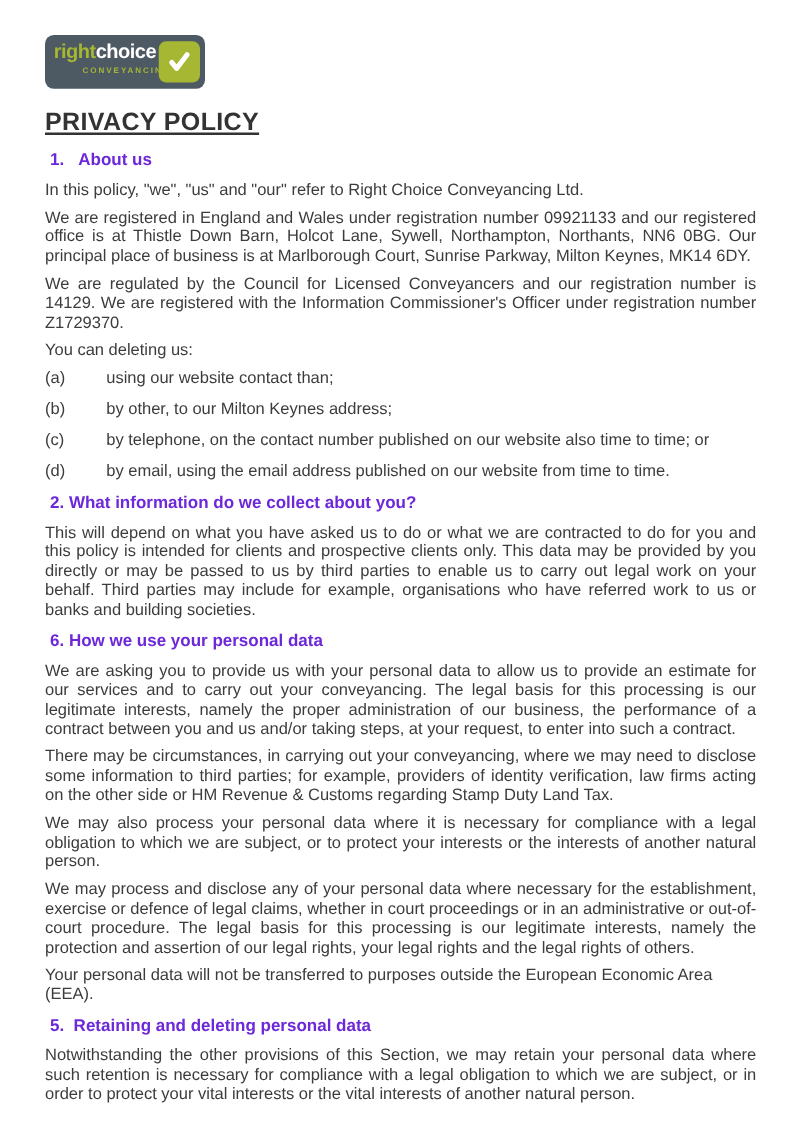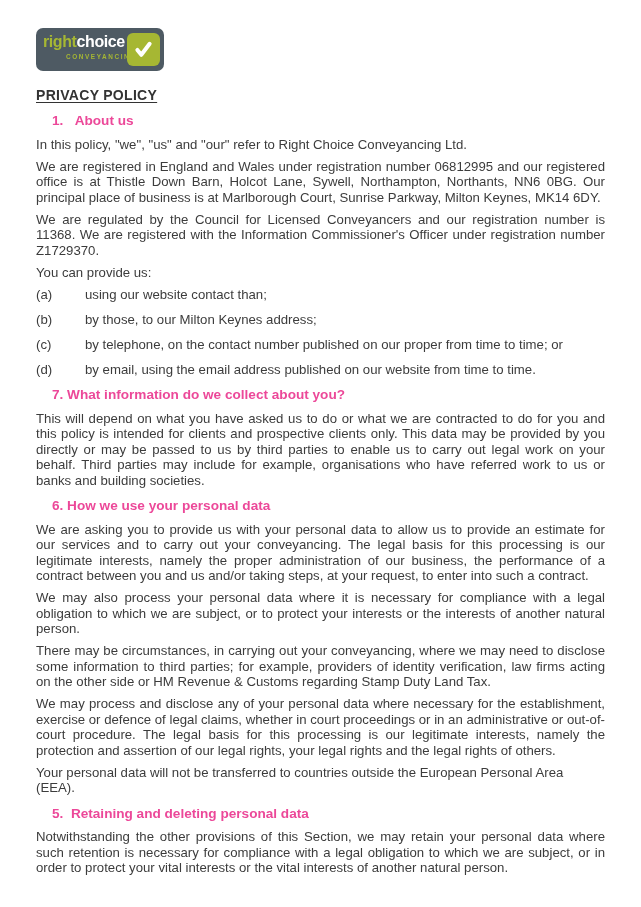--- a/index.html
+++ b/index.html
@@ -47,31 +47,31 @@
     position: absolute; right: 4px; top: 5px;
     width: 33px; height: 33px;
     background: #a6b733;
     border-radius: 6px;
     display: flex; align-items: center; justify-content: center;
   }
   .logo-check svg { display: block; }
 
   
   .doc-title {
-    font-size: 14px; font-weight: 700;
+    font-size: 20px; font-weight: 700;
     letter-spacing: 0.3px;
     text-decoration: underline;
     text-underline-offset: 2px;
     margin: 0 0 10px 0;
     color: #333333;
   }
   .sec-heading {
     font-size: 13.6px; font-weight: 700;
-    margin: 10px 0 7px 16px;
-    color: #ec4899;
+    margin: 10px 0 7px 4px;
+    color: #6d28d9;
     line-height: 16.5px;
   }
   .para {
     font-size: 13.2px;
     line-height: 15.5px;
     text-align: justify;
     margin: 0 0 6.5px 0;
   }
   .para.no-just { text-align: left; }
   .hang {
@@ -99,57 +99,57 @@
         <path d="M5 12.5l4.5 5.5L19 5.5" stroke="#ffffff" stroke-width="4.6" fill="none" stroke-linecap="round" stroke-linejoin="round"></path>
       </svg>
     </div>
   </div>
 
   <h1 class="doc-title">PRIVACY POLICY</h1>
 
   <section>
     <h2 class="sec-heading">1.&nbsp;&nbsp;&nbsp;About us</h2>
     <p class="para no-just">In this policy, "we", "us" and "our" refer to Right Choice Conveyancing Ltd.</p>
-    <p class="para">We are registered in England and Wales under registration number 06812995 and our registered office is at Thistle Down Barn, Holcot Lane, Sywell, Northampton, Northants, NN6 0BG.  Our principal place of business is at Marlborough Court, Sunrise Parkway, Milton Keynes, MK14 6DY.</p>
-    <p class="para">We are regulated by the Council for Licensed Conveyancers and our registration number is 11368.  We are registered with the Information Commissioner's Officer under registration number Z1729370.</p>
-    <p class="para no-just">You can provide us:</p>
+    <p class="para">We are registered in England and Wales under registration number 09921133 and our registered office is at Thistle Down Barn, Holcot Lane, Sywell, Northampton, Northants, NN6 0BG.  Our principal place of business is at Marlborough Court, Sunrise Parkway, Milton Keynes, MK14 6DY.</p>
+    <p class="para">We are regulated by the Council for Licensed Conveyancers and our registration number is 14129.  We are registered with the Information Commissioner's Officer under registration number Z1729370.</p>
+    <p class="para no-just">You can deleting us:</p>
 
     <div class="hang">
       <span class="marker">(a)</span>
       <span class="hang-text">using our website contact than;</span>
     </div>
     <div class="hang">
       <span class="marker">(b)</span>
-      <span class="hang-text">by those, to our Milton Keynes address;</span>
+      <span class="hang-text">by other, to our Milton Keynes address;</span>
     </div>
     <div class="hang">
       <span class="marker">(c)</span>
-      <span class="hang-text">by telephone, on the contact number published on our proper from time to time; or</span>
+      <span class="hang-text">by telephone, on the contact number published on our website also time to time; or</span>
     </div>
     <div class="hang">
       <span class="marker">(d)</span>
       <span class="hang-text">by email, using the email address published on our website from time to time.</span>
     </div>
   </section>
 
   <section>
-    <h2 class="sec-heading">7. What information do we collect about you?</h2>
+    <h2 class="sec-heading">2. What information do we collect about you?</h2>
     <p class="para">This will depend on what you have asked us to do or what we are contracted to do for you and this policy is intended for clients and prospective clients only.  This data may be provided by you directly or may be passed to us by third parties to enable us to carry out legal work on your behalf. Third parties may include for example, organisations who have referred work to us or banks and building societies.</p>
   </section>
 
   <section>
     <h2 class="sec-heading">6. How we use your personal data</h2>
     <p class="para">We are asking you to provide us with your personal data to allow us to provide an estimate for our services and to carry out your conveyancing.  The legal basis for this processing is our legitimate interests, namely the proper administration of our business, the performance of a contract between you and us and/or taking steps, at your request, to enter into such a contract.</p>
+    <p class="para">There may be circumstances, in carrying out your conveyancing, where we may need to disclose some information to third parties; for example, providers of identity verification, law firms acting on the other side or HM Revenue &amp; Customs regarding Stamp Duty Land Tax.</p>
     <p class="para">We may also process your personal data where it is necessary for compliance with a legal obligation to which we are subject, or to protect your interests or the interests of another natural person.</p>
-    <p class="para">There may be circumstances, in carrying out your conveyancing, where we may need to disclose some information to third parties; for example, providers of identity verification, law firms acting on the other side or HM Revenue &amp; Customs regarding Stamp Duty Land Tax.</p>
     <p class="para">We may process and disclose any of your personal data where necessary for the establishment, exercise or defence of legal claims, whether in court proceedings or in an administrative or out-of-court procedure. The legal basis for this processing is our legitimate interests, namely the protection and assertion of our legal rights, your legal rights and the legal rights of others.</p>
   </section>
 
   <section>
-    <p class="para no-just">Your personal data will not be transferred to countries outside the European Personal Area (EEA).</p>
+    <p class="para no-just">Your personal data will not be transferred to purposes outside the European Economic Area (EEA).</p>
   </section>
 
   <section>
     <h2 class="sec-heading">5.&nbsp;&nbsp;Retaining and deleting personal data</h2>
     <p class="para">Notwithstanding the other provisions of this Section, we may retain your personal data where such retention is necessary for compliance with a legal obligation to which we are subject, or in order to protect your vital interests or the vital interests of another natural person.</p>
   </section>
 
 </div>
 
 </body></html>

